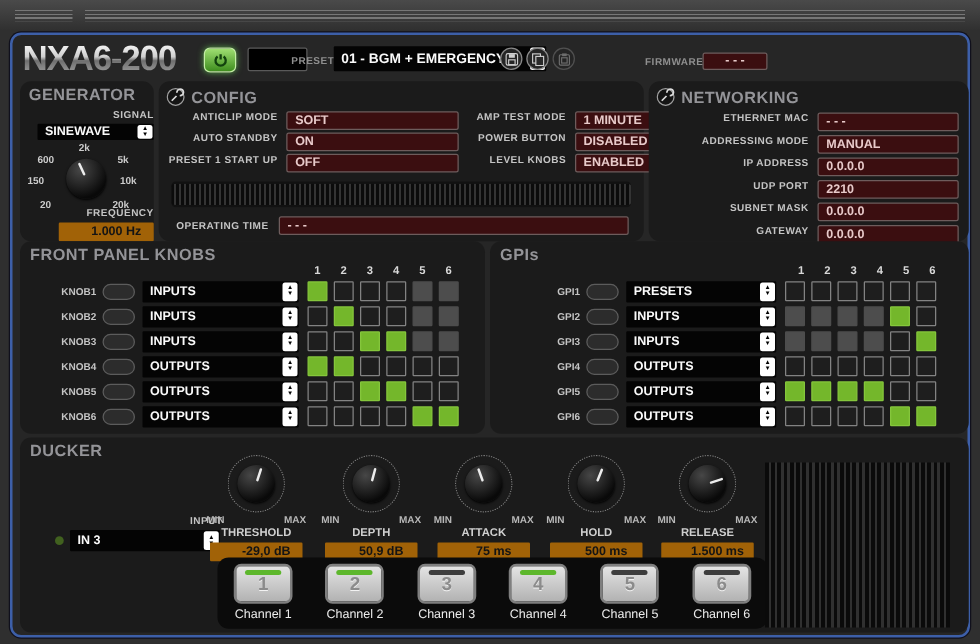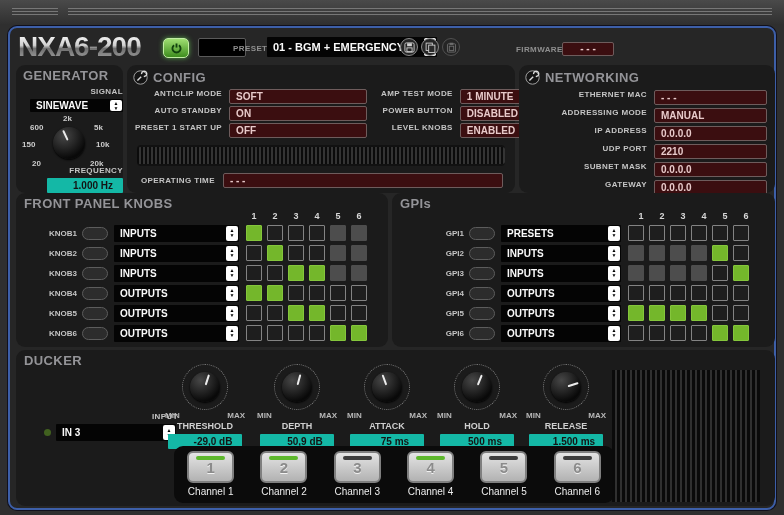--- a/index.html
+++ b/index.html
@@ -18,21 +18,21 @@
     background:#262626; border:2px solid #3d5fa8; border-radius:9px;
     box-shadow:0 0 0 1px #10101c; }
   .panel { position:absolute; background:#1b1b1b; border-radius:9px; }
   .ptitle { color:#949498; font-weight:bold; font-size:13px; letter-spacing:.4px; }
   .lbl { color:#c4c4c4; font-size:8px; font-weight:bold; letter-spacing:.4px; }
   
   .rfield { background:#3b0e10; border:1px solid #6e5c5c; border-radius:2px;
     color:#e8caca; font-weight:bold; font-size:10px; height:15px; line-height:13px;
     padding:0 6px; overflow:hidden; white-space:nowrap; }
   
-  .wbox { background:#14b8a6; color:#141414; font-weight:bold; font-size:10px;
+  .wbox { background:#a16207; color:#141414; font-weight:bold; font-size:10px;
     text-align:center; height:15px; line-height:15px; border-radius:1px;padding-left:16px; }
   
   .dropdown { display:flex; align-items:center; background:#040404; height:17px;
     border-radius:1px; }
   .dd-val { flex:1; color:#fafafa; font-weight:bold; font-size:10px; padding:0 6px;
     white-space:nowrap; overflow:hidden; }
   .dd-step { width:12px; align-self:stretch; margin:1px; background:#fff; border-radius:2px;
     display:flex; flex-direction:column; align-items:center; justify-content:center;
     color:#000; }
   .dd-step::before { content:"▲"; font-size:5px; line-height:5px; }

